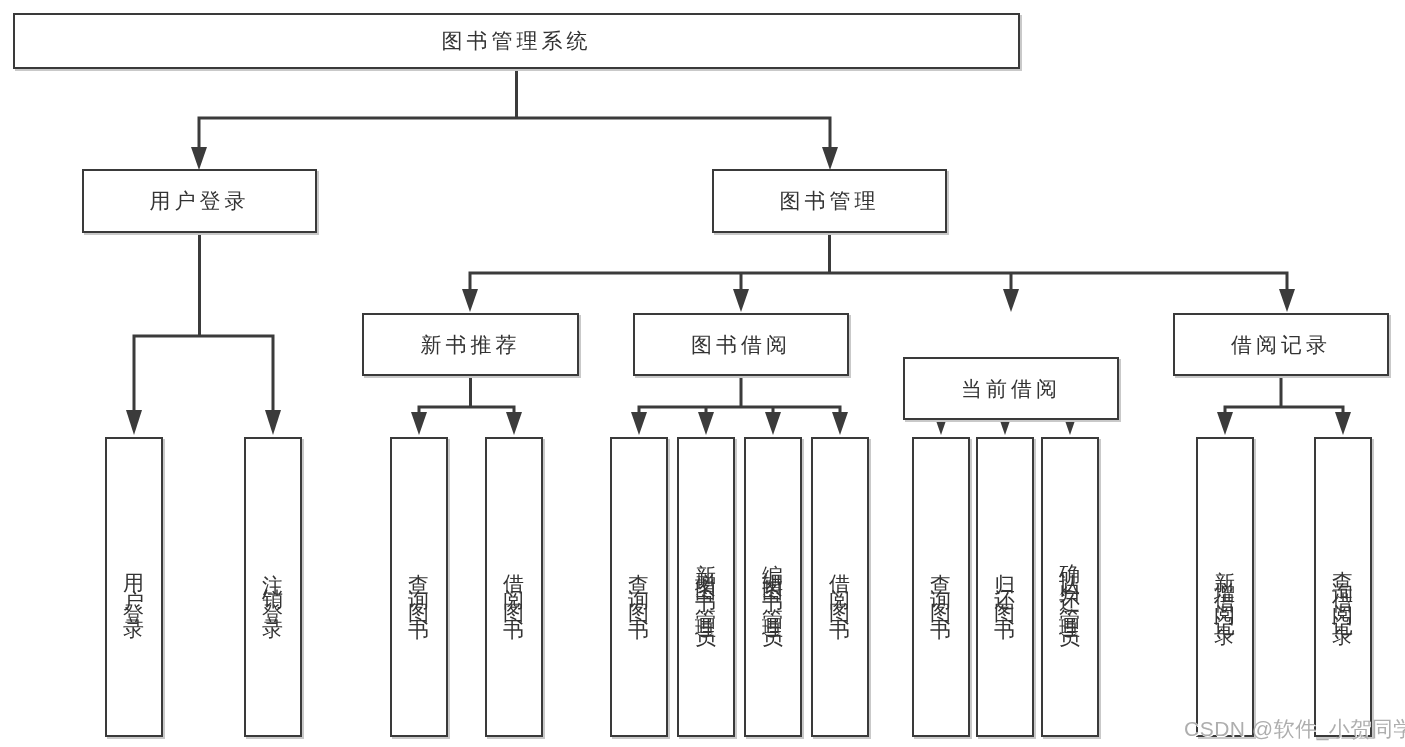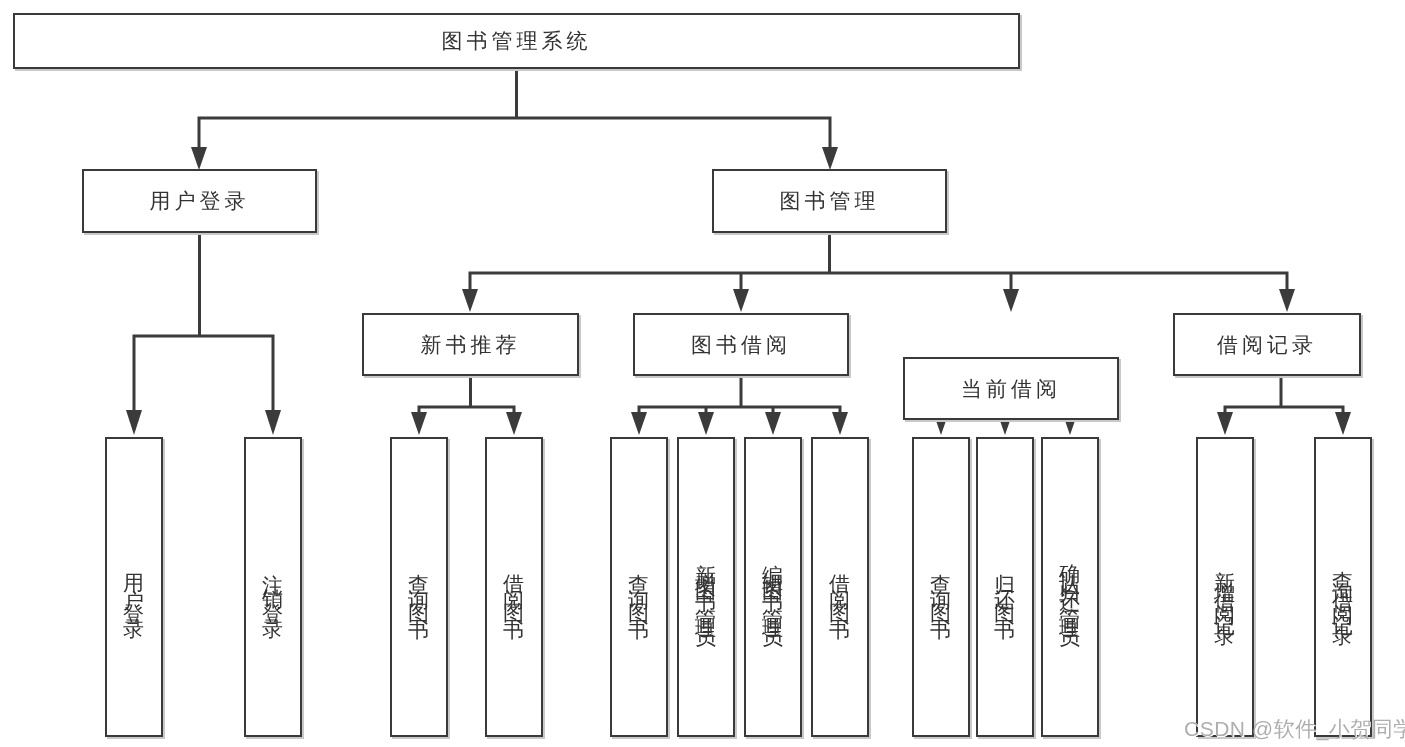--- a/index.html
+++ b/index.html
@@ -107,21 +107,21 @@
 
   <div class="box" style="left:633px;top:313px;width:216px;height:63px;">
     <span class="hlabel">图书借阅</span>
   </div>
   <div class="box" style="left:362px;top:313px;width:217px;height:63px;">
     <span class="hlabel">新书推荐</span>
   </div>
   <div class="box" style="left:903px;top:313px;width:216px;height:63px;margin-top:44px;">
     <span class="hlabel">当前借阅</span>
   </div>
-  <div class="box" style="left:1173px;top:313px;width:188px;height:63px;text-align:right;">
+  <div class="box" style="left:1173px;top:313px;width:216px;height:63px;text-align:right;">
     <span class="hlabel">借阅记录</span>
   </div>
 
   <div class="box" style="left:105px;top:437px;width:58px;height:300px;">
     <span class="vlabel">用户登录</span>
   </div>
   <div class="box" style="left:244px;top:437px;width:58px;height:300px;">
     <span class="vlabel">注销登录</span>
   </div>
 

